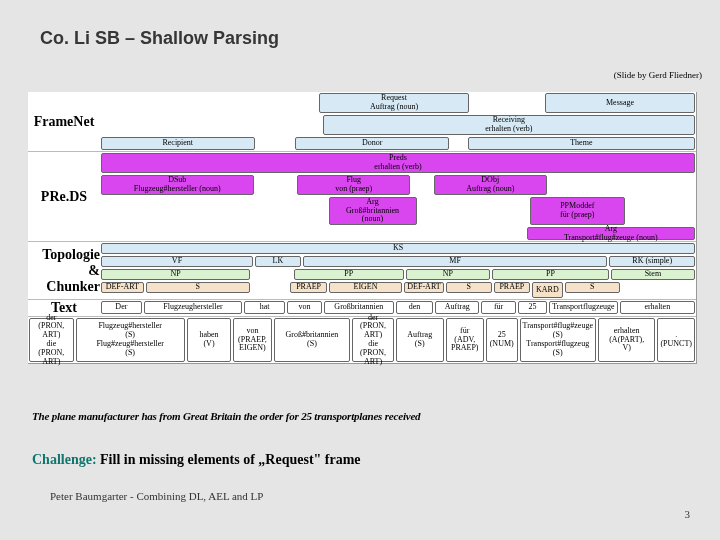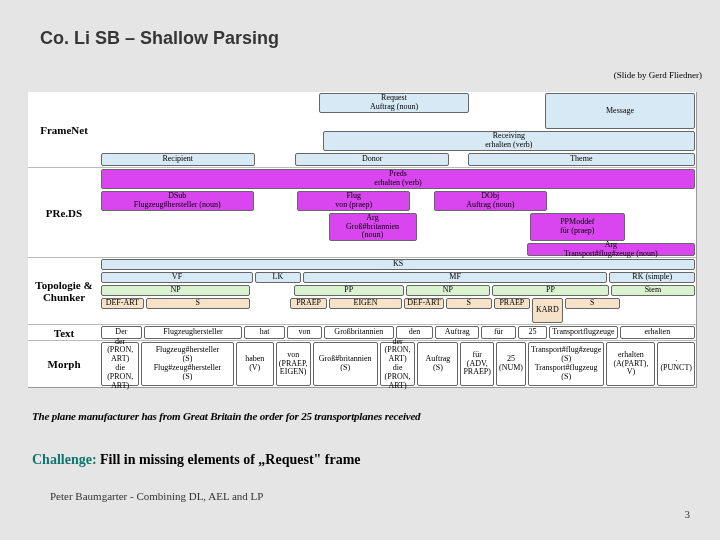--- a/index.html
+++ b/index.html
@@ -1,21 +1,21 @@
 <!DOCTYPE html>
 <html><head>
 <meta charset="utf-8">
 <style>
   body{margin:0;background:#e5e5e5;font-family:Verdana,Arial,sans-serif;font-size:10px;color:#000;width:720px;height:540px;overflow:hidden}
   .slide{position:relative;width:720px;height:540px;box-sizing:border-box}
   .title{position:absolute;left:40px;top:28px;font-family:Verdana,sans-serif;font-size:18px;font-weight:bold;color:#363636}
   .credit{position:absolute;right:18px;top:70px;font-size:9px;font-family:Verdana}
   .diagram{position:absolute;left:28px;top:92px;width:668px;background:#fff;border-right:1px solid #999;border-bottom:1px solid #999}
   .row{display:flex;align-items:stretch}
-  .labcol{width:72px;flex:0 0 72px;display:flex;align-items:center;justify-content:center;font-family:"Times New Roman",serif;font-weight:bold;font-size:11px;text-align:center;color:#000}
+  .labcol{width:72px;flex:0 0 72px;display:flex;align-items:center;justify-content:center;font-family:"Times New Roman",serif;font-weight:bold;font-size:14px;text-align:right;color:#000}
   .body{flex:1;display:flex;flex-direction:column}
   .line{display:flex;align-items:stretch}
   .cell{border:1px solid #666;border-radius:2px;margin:1px;display:flex;align-items:center;justify-content:center;font-family:"Times New Roman",serif;font-size:8px;text-align:center;line-height:1.1;padding:1px 2px;box-sizing:border-box;white-space:pre-line}
   .blue{background:#d6e9f4}
   .green{background:#daf2d0}
   .pink{background:#d946ef}
   .orange{background:#f5e2c8}
   .white{background:#fff}
   .gap{margin:1px;border:none}
   .gloss{position:absolute;left:32px;top:410px;font-family:Verdana;font-weight:bold;font-size:11px;font-style:italic;letter-spacing:-0.2px}
@@ -35,21 +35,21 @@
 <div class="diagram">
 
 <div class="row">
   <div class="labcol">FrameNet</div>
   <div class="body">
     <div class="line">
       <div class="gap" style="flex:3"></div>
       <div class="cell blue" style="flex:2;height:20px">Request
 Auftrag (noun)</div>
       <div class="gap" style="flex:1"></div>
-      <div class="cell blue" style="flex:2;height:36px">Message</div>
+      <div class="cell blue" style="flex:2;height:20px">Message</div>
     </div>
     <div class="line">
       <div class="gap" style="flex:3"></div>
       <div class="cell blue" style="flex:5;height:20px">Receiving
 erhalten (verb)</div>
     </div>
     <div class="line">
       <div class="cell blue" style="flex:2;height:13px">Recipient</div>
       <div class="gap" style="flex:0.5"></div>
       <div class="cell blue" style="flex:2;height:13px">Donor</div>
@@ -120,21 +120,21 @@
     </div>
     <div class="line">
       <div class="cell orange" style="flex:0.6;height:11px">DEF-ART</div>
       <div class="cell orange" style="flex:1.6;height:11px">S</div>
       <div class="gap" style="flex:0.6"></div>
       <div class="cell orange" style="flex:0.5;height:11px">PRAEP</div>
       <div class="cell orange" style="flex:1.1;height:11px">EIGEN</div>
       <div class="cell orange" style="flex:0.55;height:11px">DEF-ART</div>
       <div class="cell orange" style="flex:0.65;height:11px">S</div>
       <div class="cell orange" style="flex:0.5;height:11px">PRAEP</div>
-      <div class="cell orange" style="flex:0.4;height:25px">KARD</div>
+      <div class="cell orange" style="flex:0.4;height:16px">KARD</div>
       <div class="cell orange" style="flex:0.8;height:11px">S</div>
       <div class="gap" style="flex:1.2"></div>
     </div>
   </div>
 </div>
 <div class="hr"></div>
 
 <div class="row">
   <div class="labcol">Text</div>
   <div class="body">
@@ -149,21 +149,20 @@
       <div class="cell white" style="flex:0.5;height:13px">für</div>
       <div class="cell white" style="flex:0.4;height:13px">25</div>
       <div class="cell white" style="flex:0.8;height:13px">Transportflugzeuge</div>
       <div class="cell white" style="flex:1.2;height:13px">erhalten</div>
     </div>
   </div>
 </div>
 <div class="hr"></div>
 
 <div class="row">
-  <div class="labcol">Morph</div>
   <div class="body">
     <div class="line">
       <div class="cell white" style="flex:0.6;height:44px">der
 (PRON,
 ART)
 die
 (PRON,
 ART)</div>
       <div class="cell white" style="flex:1.6;height:44px">Flugzeug#hersteller
 (S)

